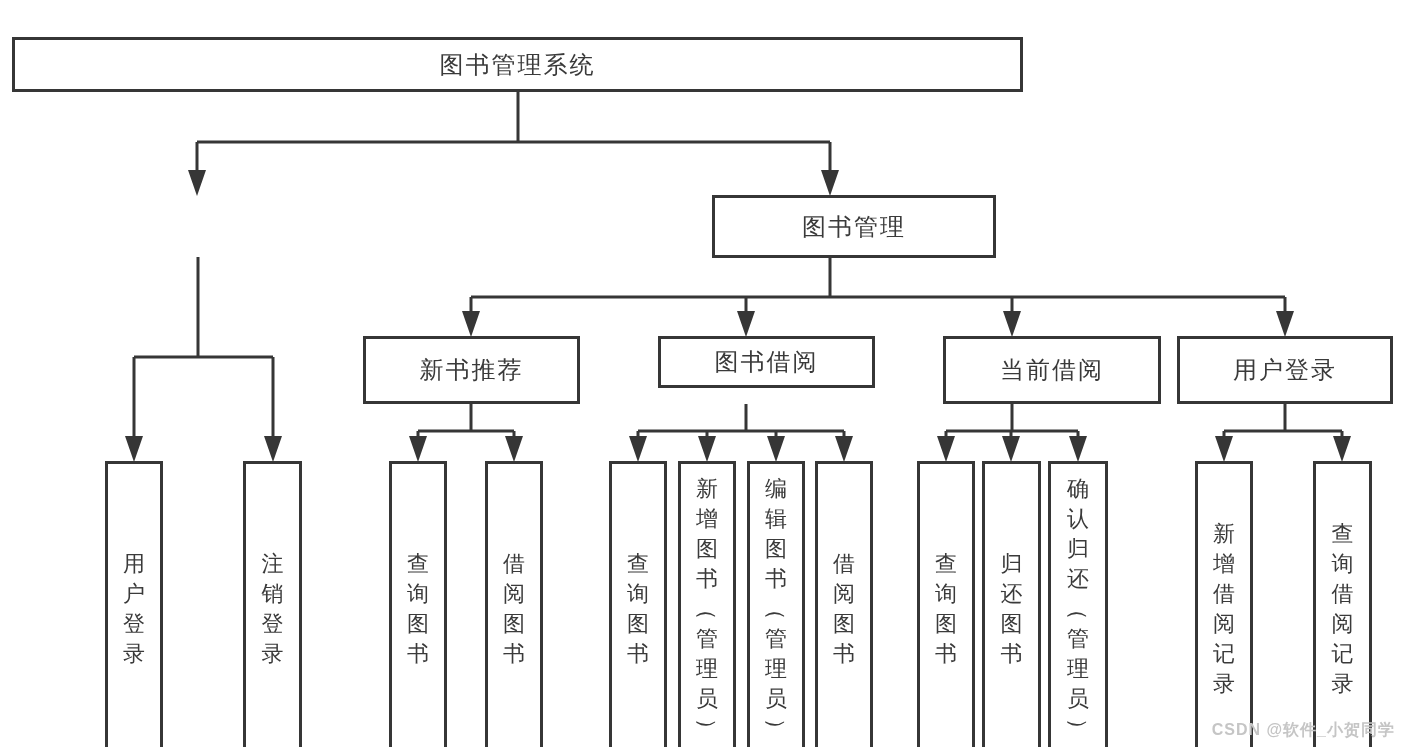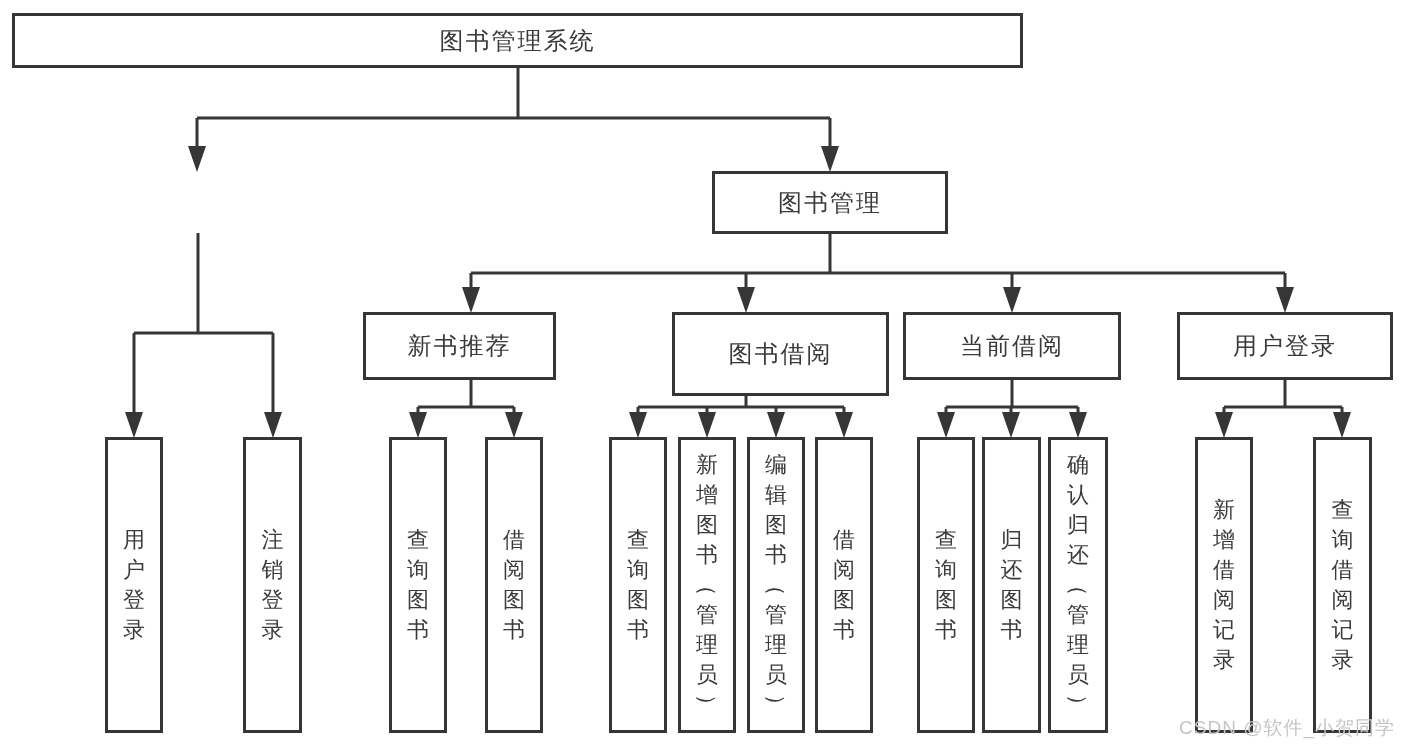--- a/index.html
+++ b/index.html
@@ -6,37 +6,37 @@
     --line-color:#363636;
     --text-color:#3a3a3a;
     --box-bg:#ffffff;
     --wm-color:#c5c5c5;
   }
   html,body{margin:0;padding:0;background:#fff;}
   body{
     width:1405px;height:747px;position:relative;overflow:hidden;
     font-family:"Liberation Sans",sans-serif;
   }
-  .stage{position:absolute;inset:0;background:var(--box-bg);}
+  .stage{position:absolute;inset:0;background:var(--box-bg);margin-top:24px;}
   svg.connectors{position:absolute;left:0;top:0;z-index:1;}
   .node{
     position:absolute;box-sizing:border-box;
     background:var(--box-bg);
     border:3px solid var(--line-color);
     color:var(--text-color);
     display:flex;align-items:center;justify-content:center;
     z-index:2;
   }
   .hnode{font-size:24px;letter-spacing:2px;white-space:nowrap;}
   .vnode{flex-direction:column;}
   .vchar{display:block;width:100%;font-size:22px;height:30px;line-height:30px;text-align:center;}
   .vchar.rot{transform:rotate(90deg);}
   .watermark{
     position:absolute;right:10px;bottom:6px;z-index:3;
-    font-size:19px;letter-spacing:1px;color:var(--wm-color);white-space:nowrap;
+    font-size:16px;letter-spacing:1px;color:var(--wm-color);white-space:nowrap;font-weight:bold;
   }
 </style>
 </head>
 <body>
 
 <div class="stage">
 
   <svg class="connectors" width="1405" height="747" viewBox="0 0 1405 747" aria-hidden="true">
     <g stroke="#363636" stroke-width="3" fill="none">
       <path d="M518 68 V118 M197 118 H830 M197 118 V147 M830 118 V147"></path>
@@ -65,25 +65,25 @@
       <polygon points="937,412 955,412 946,438"></polygon>
       <polygon points="1002,412 1020,412 1011,438"></polygon>
       <polygon points="1069,412 1087,412 1078,438"></polygon>
       <polygon points="1215,412 1233,412 1224,438"></polygon>
       <polygon points="1333,412 1351,412 1342,438"></polygon>
     </g>
   </svg>
 
   <div class="node hnode" style="left:12px;top:13px;width:1011px;height:55px">图书管理系统</div>
 
-  <div class="node hnode" style="left:712px;top:171px;width:236px;height:63px">图书管理</div>
+  <div class="node hnode" style="left:712px;top:171px;width:284px;height:63px">图书管理</div>
 
-  <div class="node hnode" style="left:363px;top:312px;width:193px;height:68px">新书推荐</div>
-  <div class="node hnode" style="left:672px;top:312px;width:217px;height:84px">图书借阅</div>
-  <div class="node hnode" style="left:903px;top:312px;width:218px;height:68px">当前借阅</div>
+  <div class="node hnode" style="left:363px;top:312px;width:217px;height:68px">新书推荐</div>
+  <div class="node hnode" style="left:658px;top:312px;width:217px;height:52px">图书借阅</div>
+  <div class="node hnode" style="left:943px;top:312px;width:218px;height:68px">当前借阅</div>
   <div class="node hnode" style="left:1177px;top:312px;width:216px;height:68px">用户登录</div>
 
   <div class="node vnode" style="left:105px;top:437px;width:58px;height:296px">
       <span class="vchar">用</span>
       <span class="vchar">户</span>
       <span class="vchar">登</span>
       <span class="vchar">录</span>
     </div>
   <div class="node vnode" style="left:243px;top:437px;width:59px;height:296px">
       <span class="vchar">注</span>

